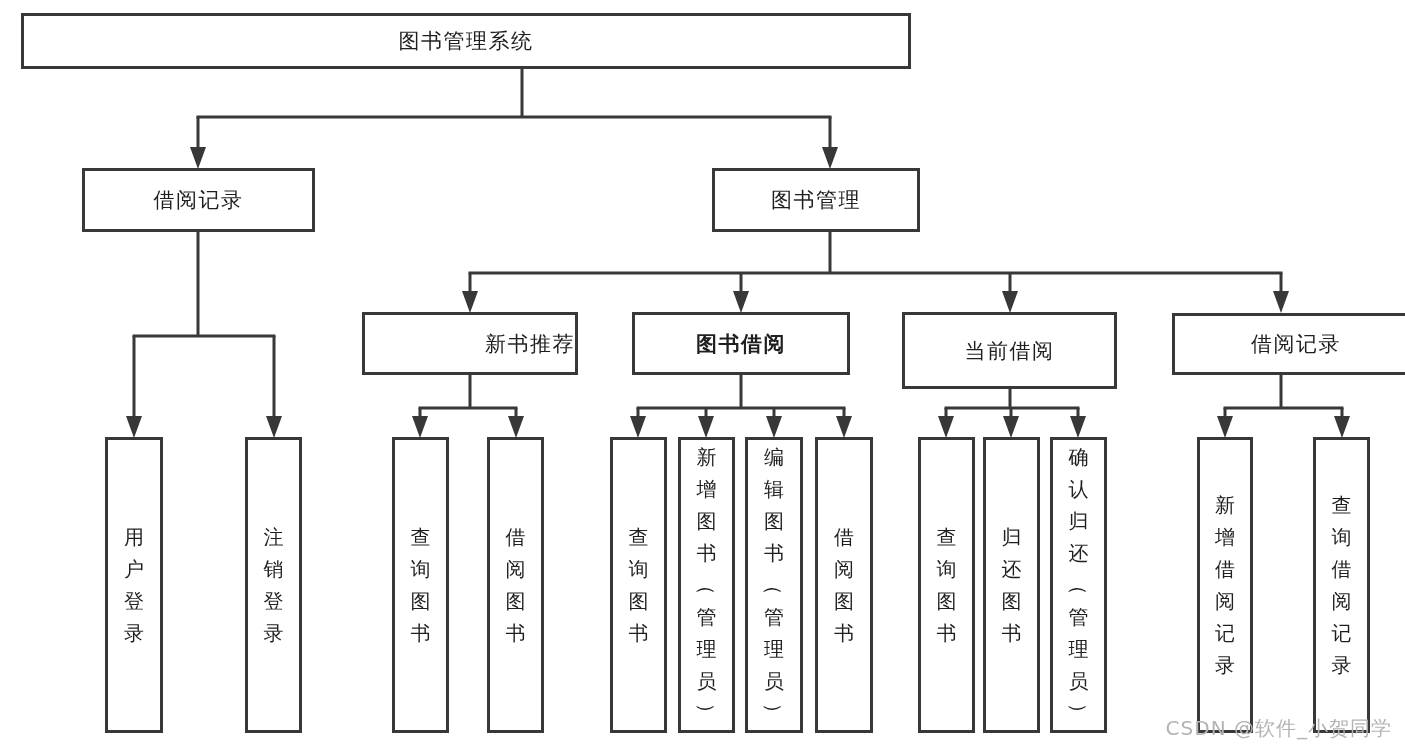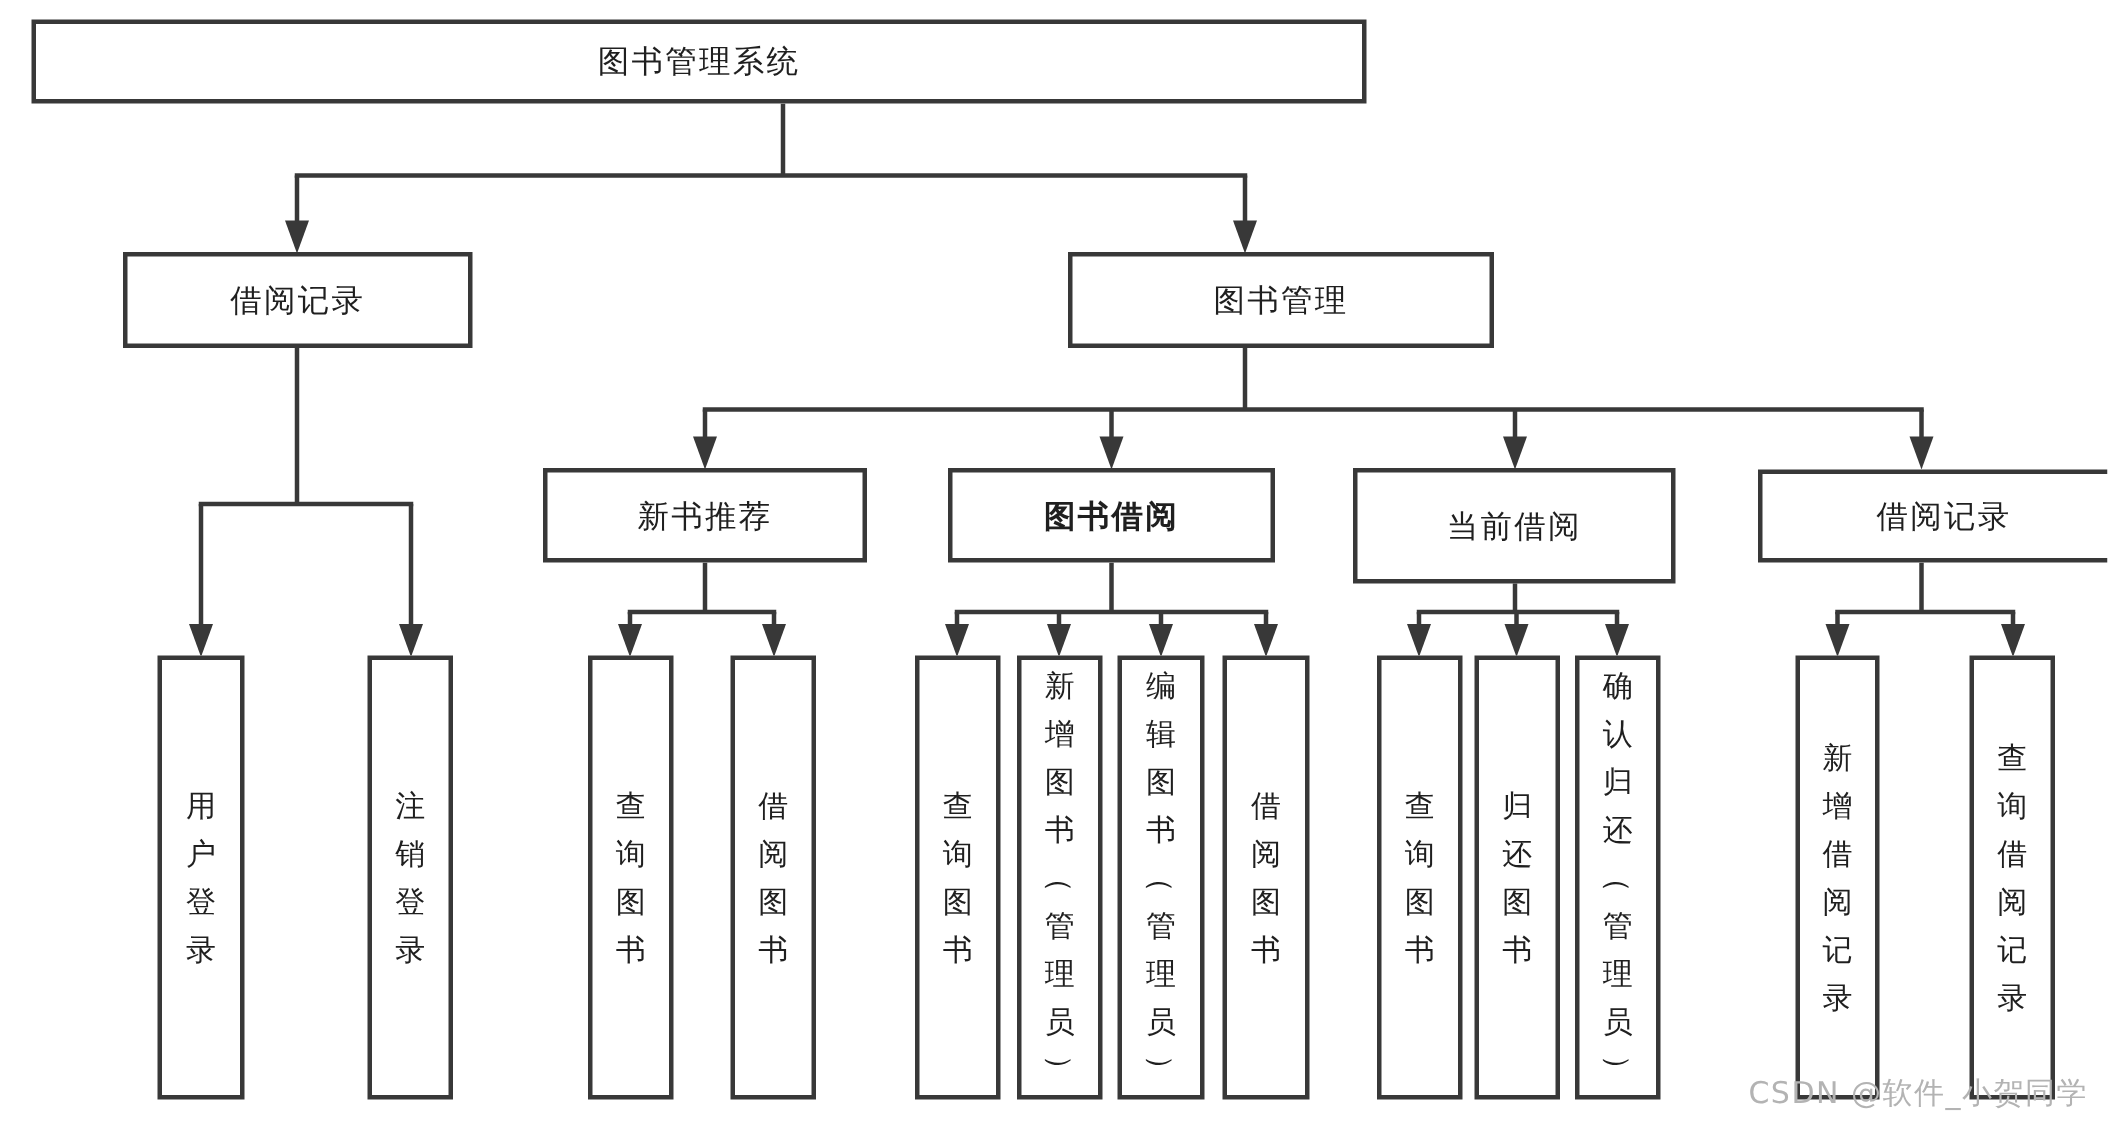--- a/index.html
+++ b/index.html
@@ -111,25 +111,25 @@
     </g>
   </svg>
 
   <div class="node hnode" style="left:21px;top:13px;width:890px;height:56px;">
     <span>图书管理系统</span>
   </div>
 
   <div class="node hnode" style="left:82px;top:168px;width:233px;height:64px;">
     <span>借阅记录</span>
   </div>
-  <div class="node hnode" style="left:712px;top:168px;width:284px;height:64px;">
+  <div class="node hnode" style="left:712px;top:168px;width:208px;height:64px;">
     <span>图书管理</span>
   </div>
 
-  <div class="node hnode" style="left:362px;top:312px;width:216px;height:63px;">
+  <div class="node hnode" style="left:362px;top:312px;width:216px;height:63px;justify-content:flex-end;">
     <span>新书推荐</span>
   </div>
   <div class="node hnode" style="left:632px;top:312px;width:218px;height:63px;font-weight:bold;">
     <span>图书借阅</span>
   </div>
   <div class="node hnode" style="left:902px;top:312px;width:215px;height:77px;">
     <span>当前借阅</span>
   </div>
   <div class="node hnode" style="left:1172px;top:313px;width:248px;height:62px;">
     <span>借阅记录</span>

